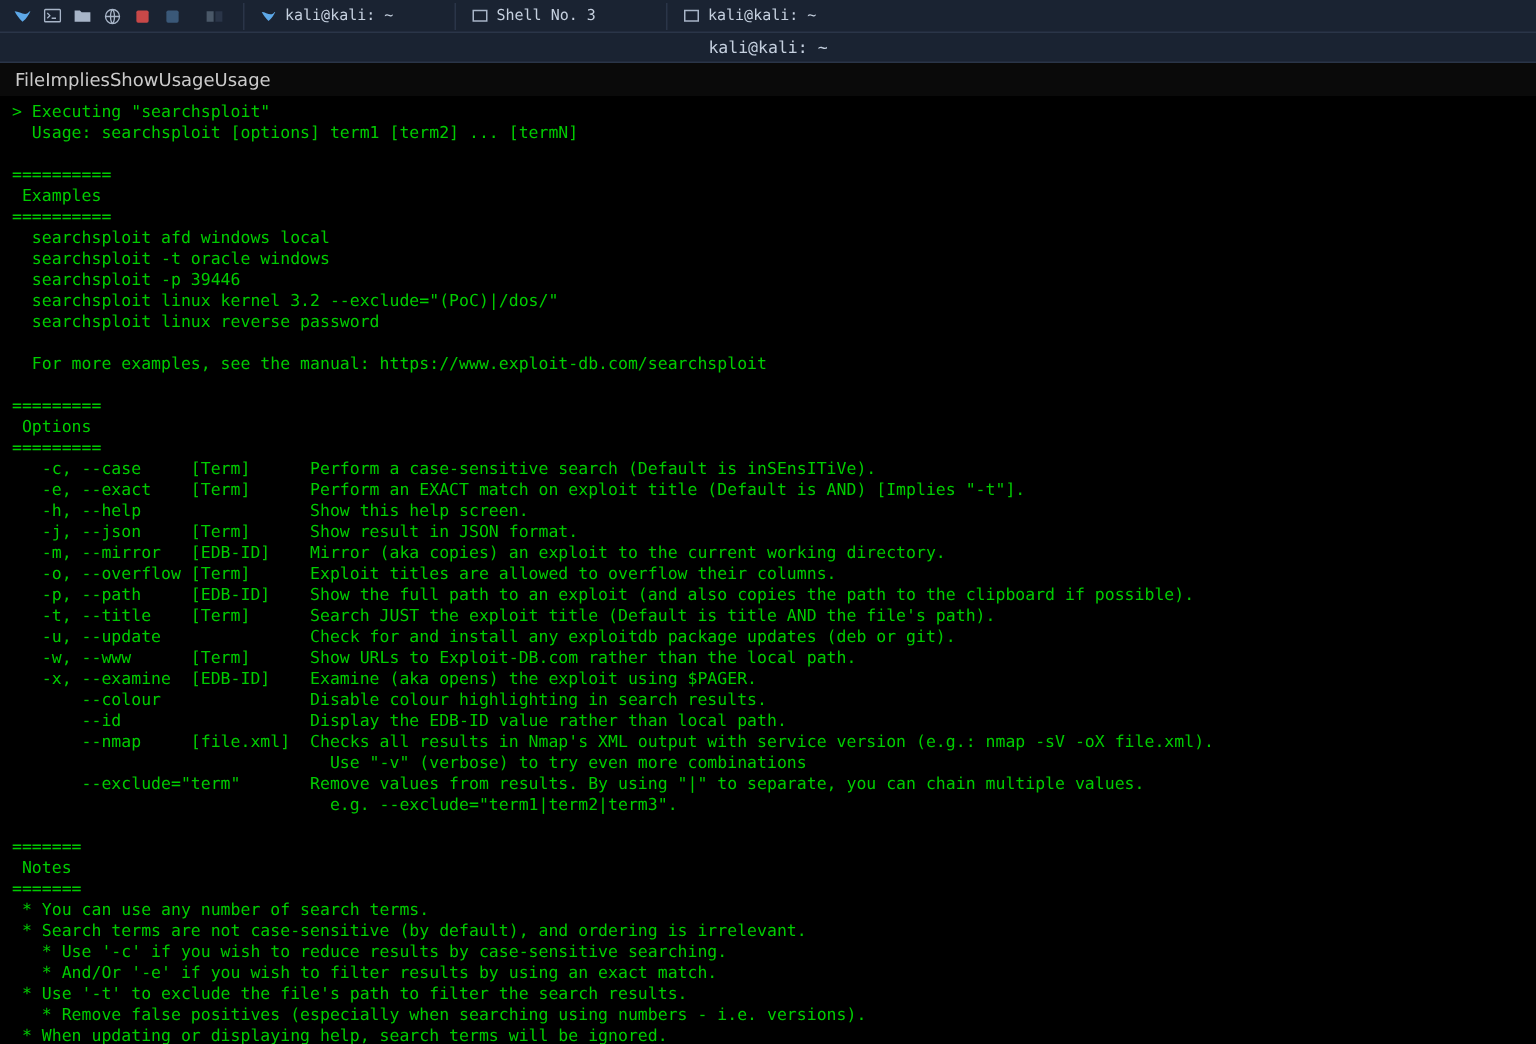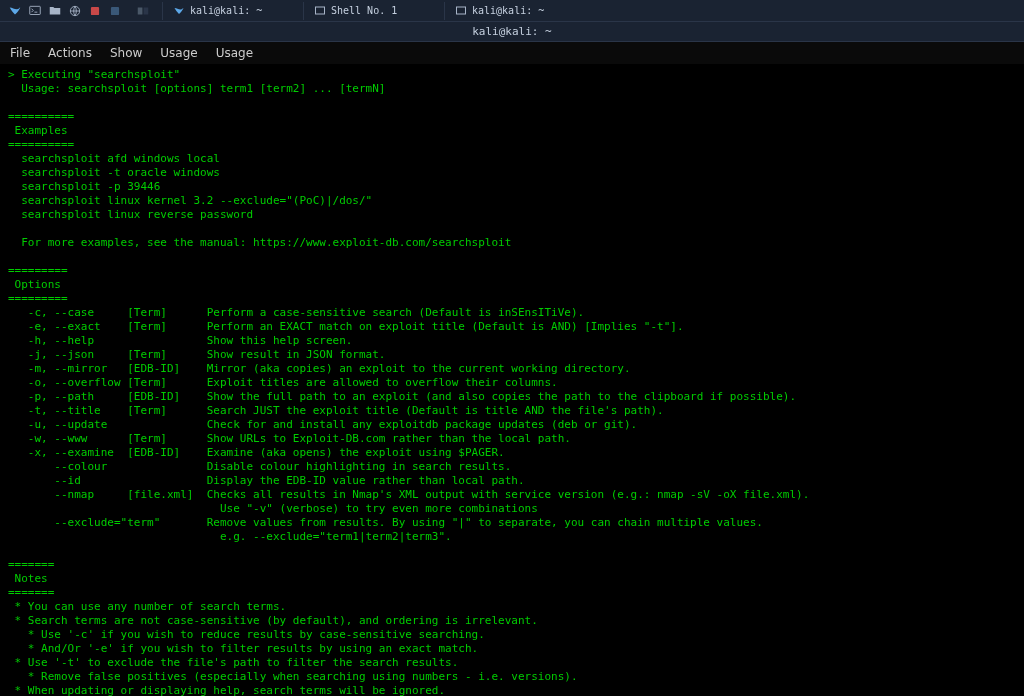--- a/index.html
+++ b/index.html
@@ -66,21 +66,20 @@
       color: #c5d0df;
       text-align: center;
       font-size: 11px;
       padding: 3px 0;
       border-bottom: 1px solid #2a3548;
     }
     .menubar {
       background: #0a0a0a;
       padding: 4px 10px;
       display: flex;
-      gap: 18px;
       color: #ccc;
       font-size: 12px;
       font-family: "DejaVu Sans", sans-serif;
     }
     .menubar-item { cursor: pointer; }
     .terminal {
       padding: 4px 8px;
       font-size: 11px;
       line-height: 14px;
       white-space: pre;
@@ -139,38 +138,38 @@
           </svg>
       </span>
       <span>kali@kali: ~</span>
     </div>
     <div class="taskbar-tab">
       <span class="tab-icon">
         <svg viewBox="0 0 24 24" fill="none" stroke="#a8b5c8" stroke-width="2">
             <rect x="3" y="4" width="18" height="14"></rect>
           </svg>
       </span>
-      <span>Shell No. 1</span>
+      <span>Shell No. 3</span>
     </div>
     <div class="taskbar-tab">
       <span class="tab-icon">
         <svg viewBox="0 0 24 24" fill="none" stroke="#a8b5c8" stroke-width="2">
             <rect x="3" y="4" width="18" height="14"></rect>
           </svg>
       </span>
       <span>kali@kali: ~</span>
     </div>
   </div>
 </div>
 
 <div class="window-title">kali@kali: ~</div>
 
 <div class="menubar">
   <span class="menubar-item">File</span>
-  <span class="menubar-item">Actions</span>
+  <span class="menubar-item">Implies</span>
   <span class="menubar-item">Show</span>
   <span class="menubar-item">Usage</span>
   <span class="menubar-item">Usage</span>
 </div>
 
 <div class="terminal">&gt; Executing "searchsploit"
   Usage: searchsploit [options] term1 [term2] ... [termN]
 
 ==========
  Examples

